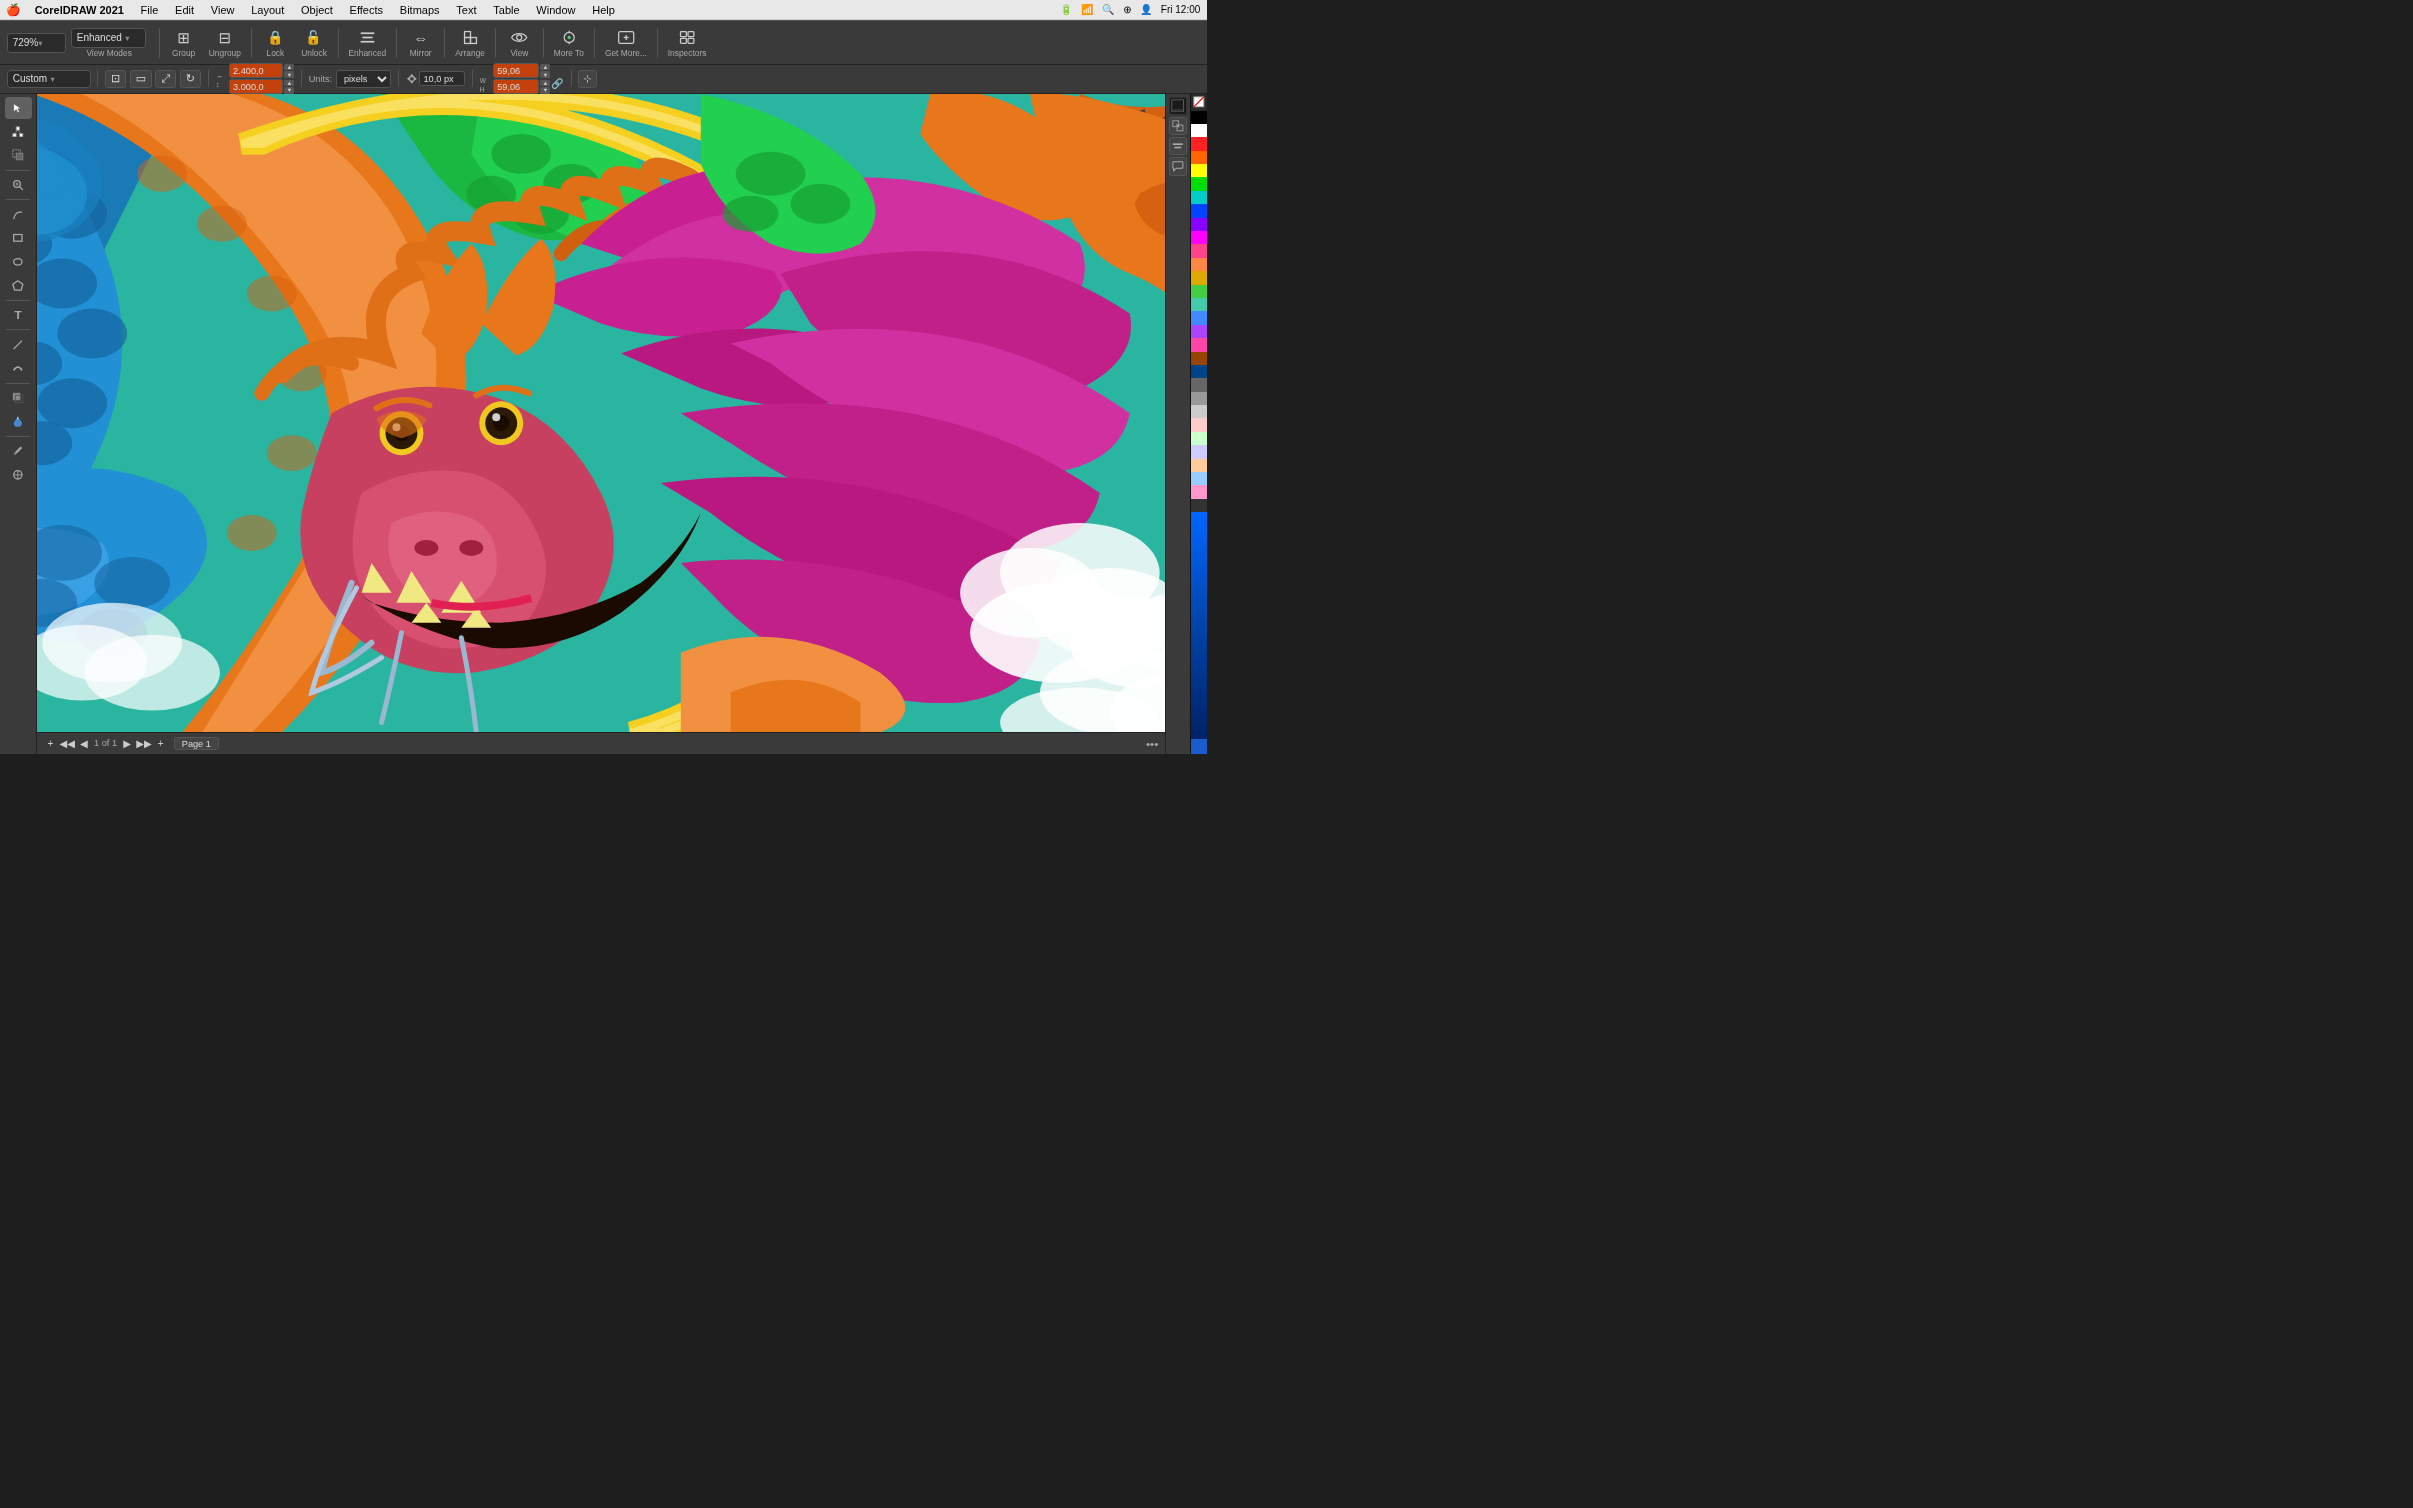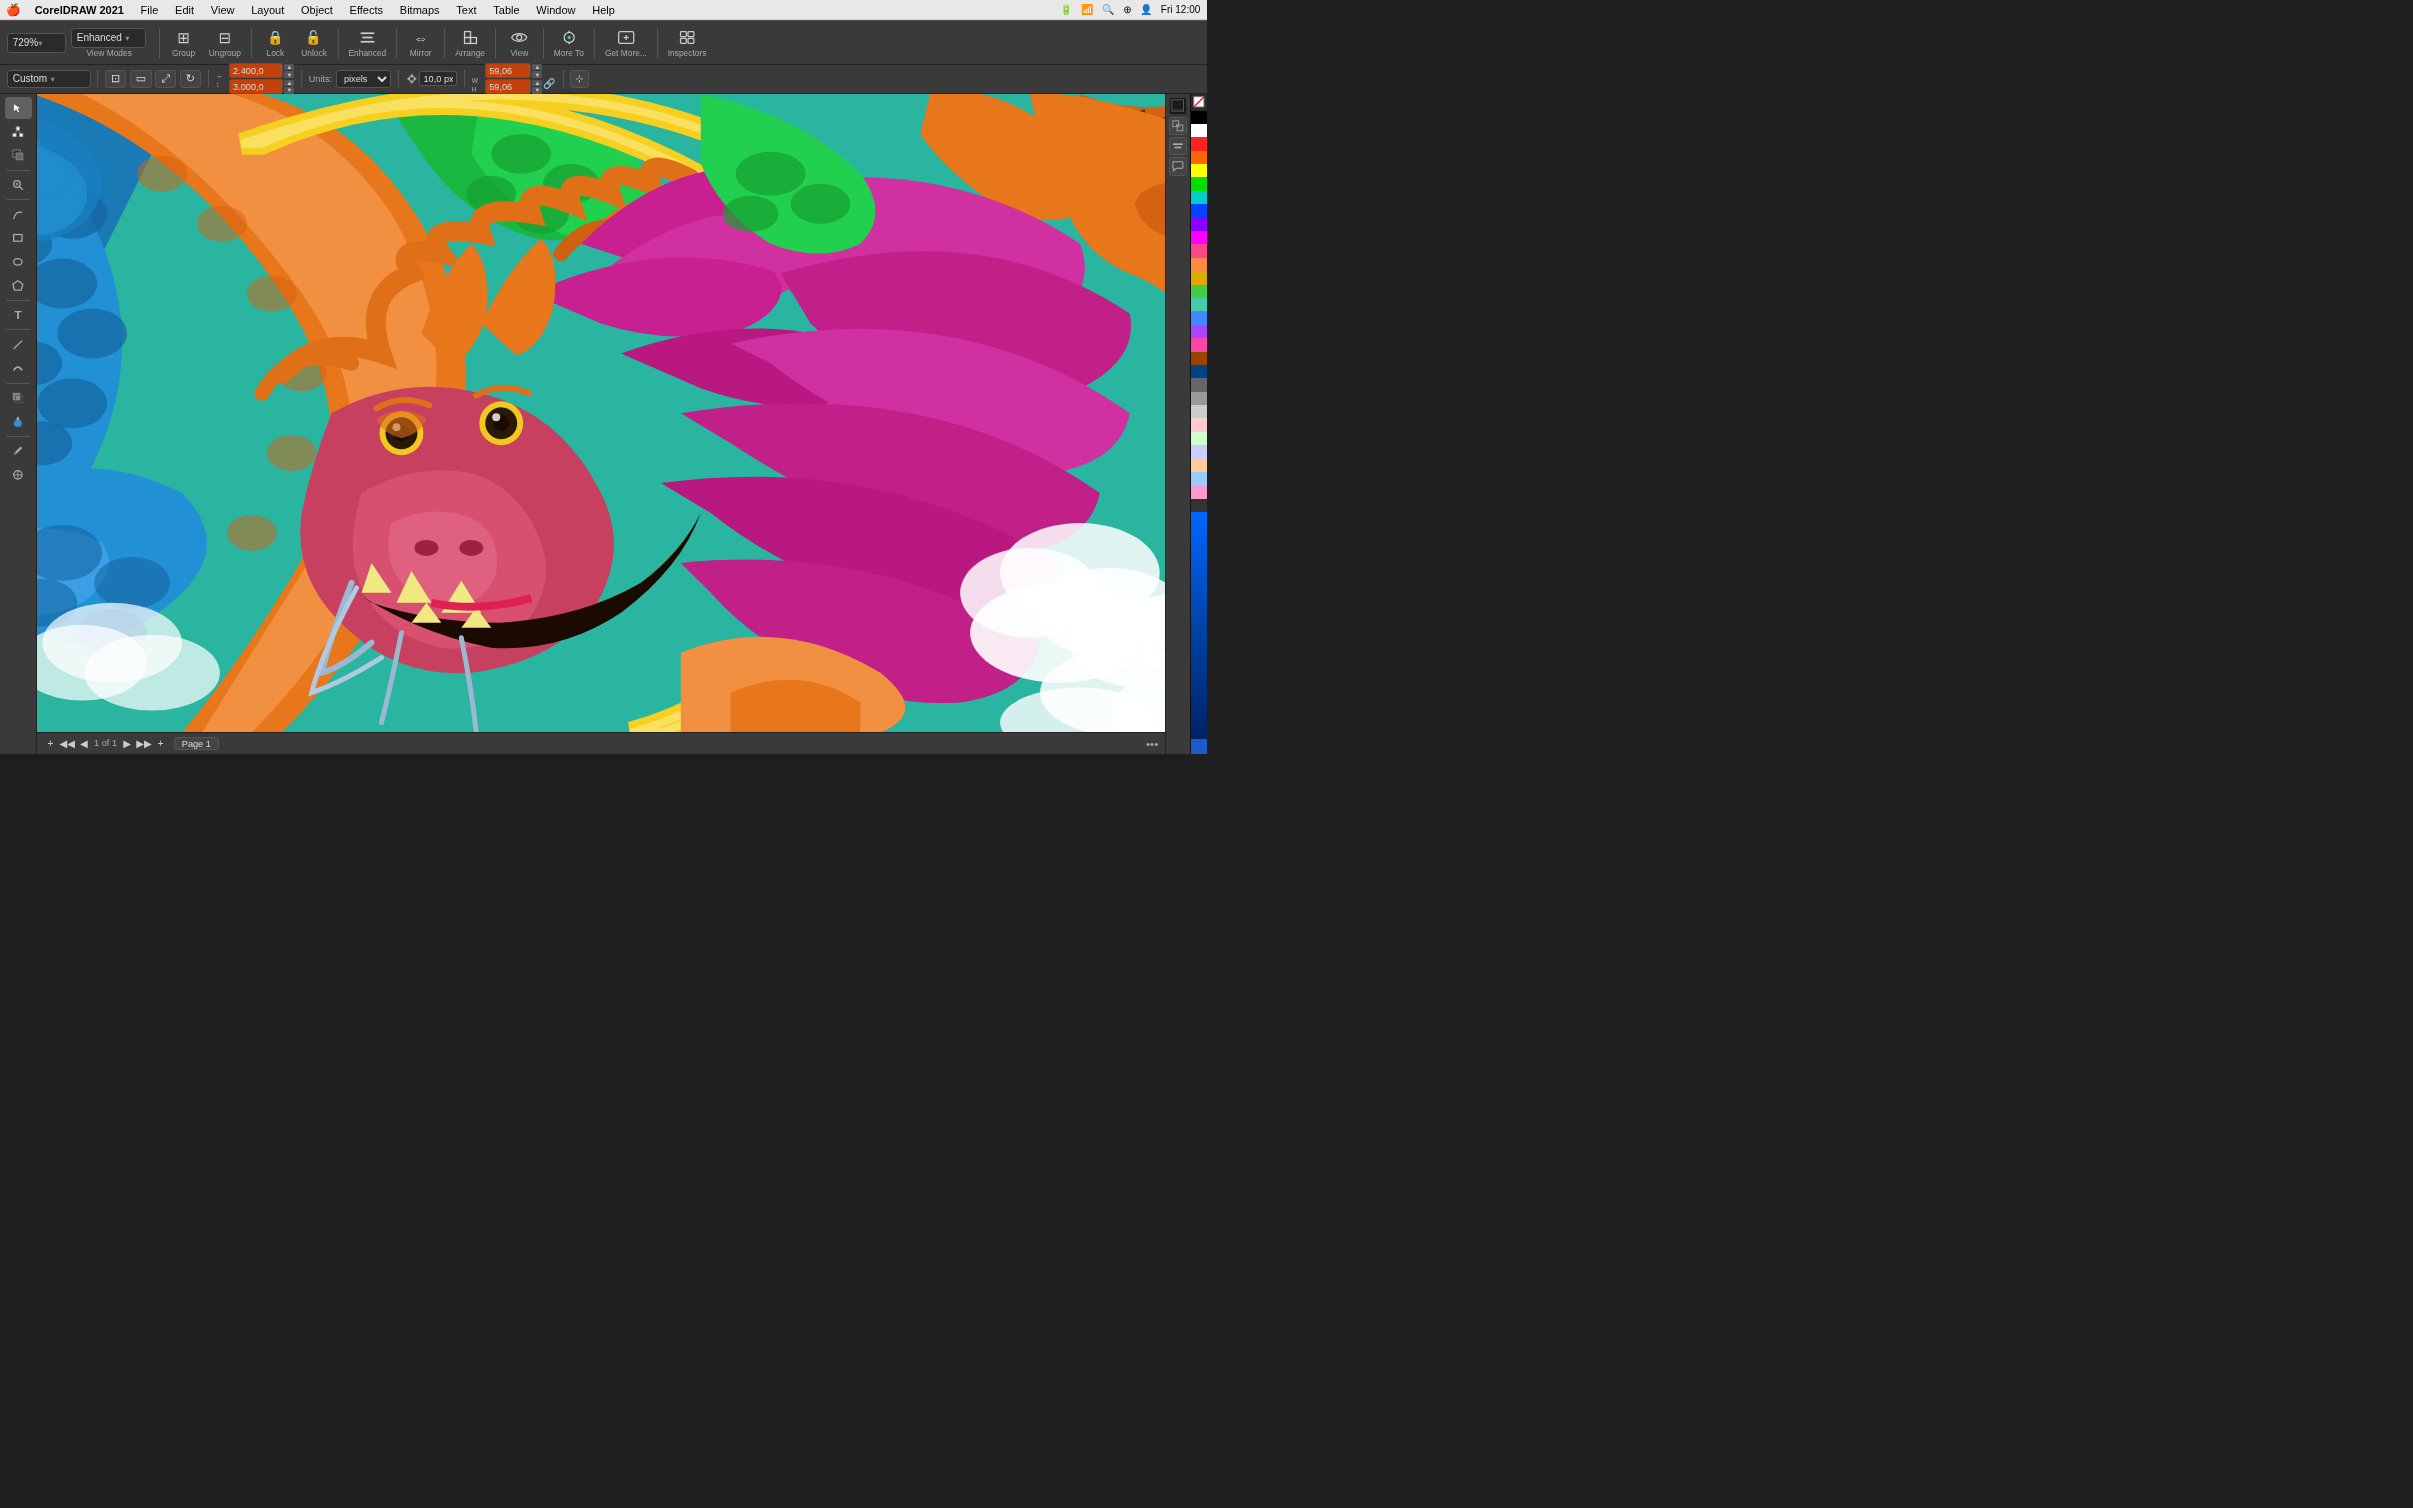--- a/index.html
+++ b/index.html
@@ -210,21 +210,21 @@
       cursor: pointer;
     }
     .nudge-input {
       background: #2a2a2a;
       border: 0.8px solid #555;
       border-radius: 2.5px;
       color: #ddd;
       font-size: 9.2px;
       padding: 0.8px 3.4px;
       height: 15px;
-      width: 38px;
+      width: 46px;
     }
     .coord-group {
       display: flex;
       flex-direction: column;
       gap: 0.8px;
     }
     .coord-row {
       display: flex;
       align-items: center;
       gap: 1.7px;

